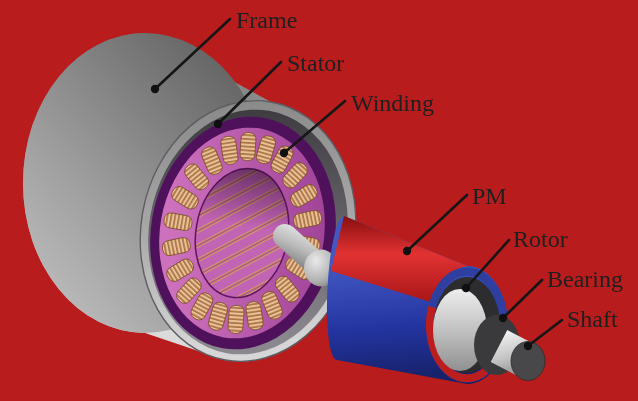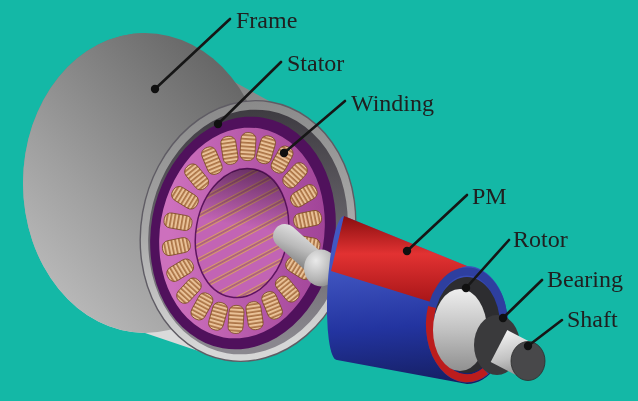--- a/index.html
+++ b/index.html
@@ -1,16 +1,16 @@
 <!DOCTYPE html>
 <html><head>
 <meta charset="utf-8">
 <style>
   html,body{margin:0;padding:0;background:#ffffff;}
-  .stage{position:relative;width:638px;height:401px;background:#14b8a6;overflow:hidden;
+  .stage{position:relative;width:638px;height:401px;background:#b91c1c;overflow:hidden;
          font-family:"Liberation Serif", serif;}
   svg{display:block;}
   .diagram-label{font-family:"Liberation Serif", serif;font-size:24px;fill:#202020;}
   .leader{stroke:#161616;stroke-width:2.6;stroke-linecap:round;}
   .anchor-dot{fill:#101010;}
 </style>
 </head>
 <body>
 
 <div class="stage">

